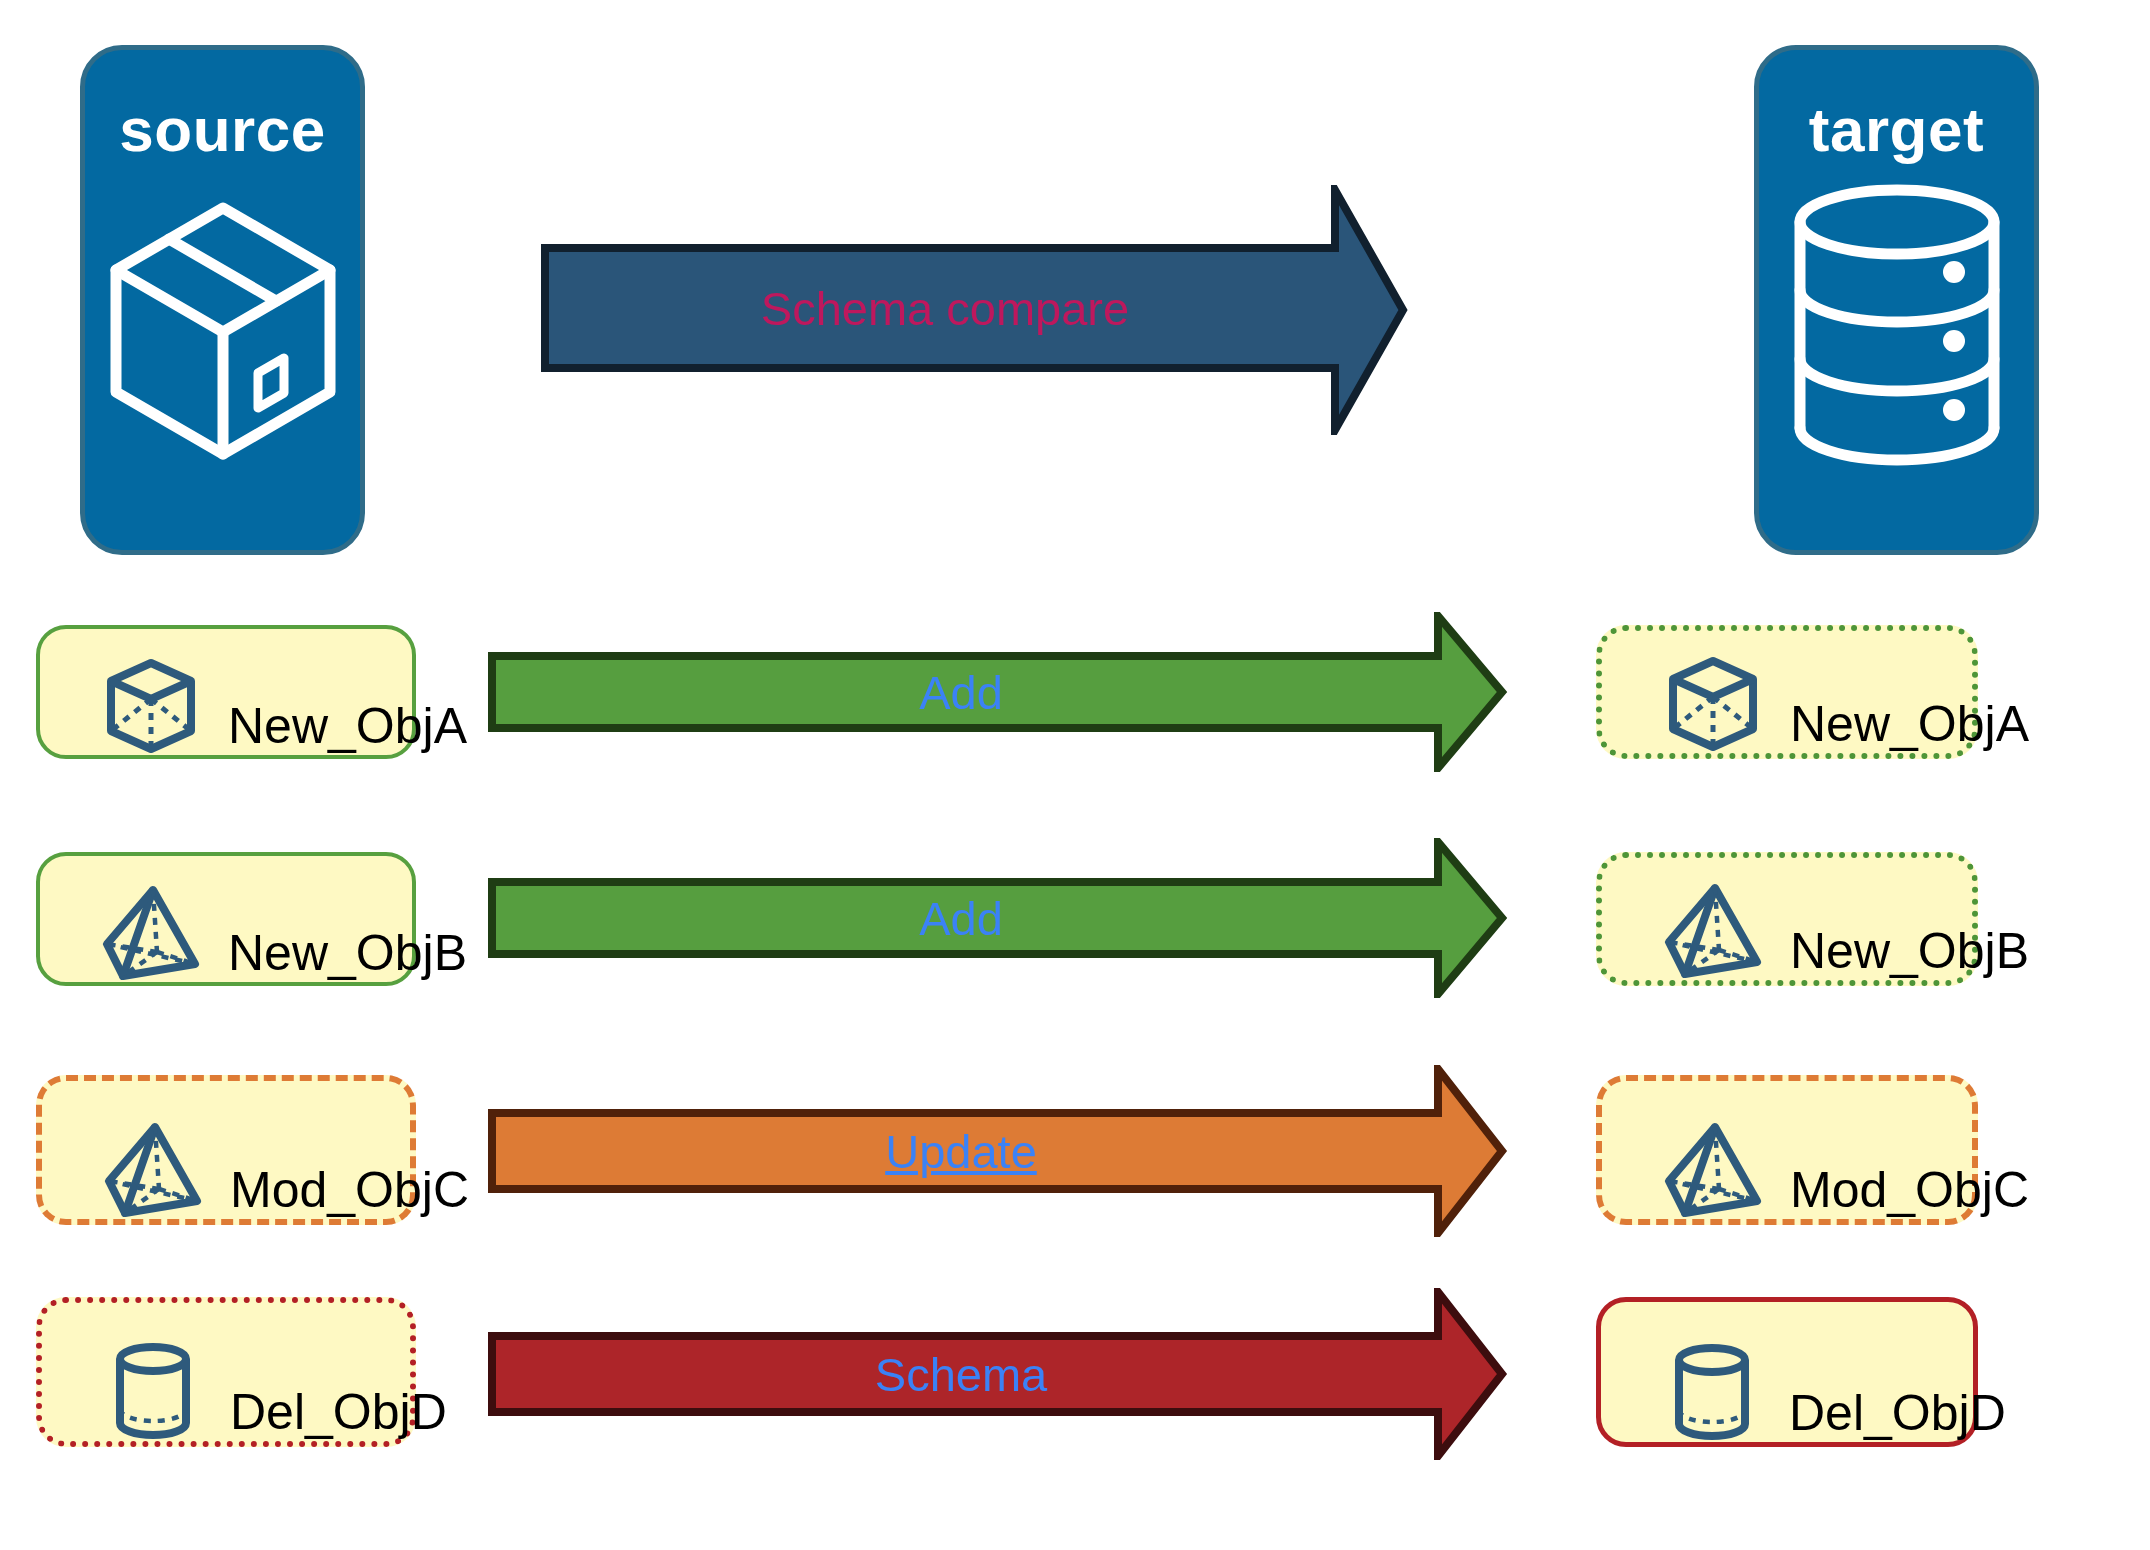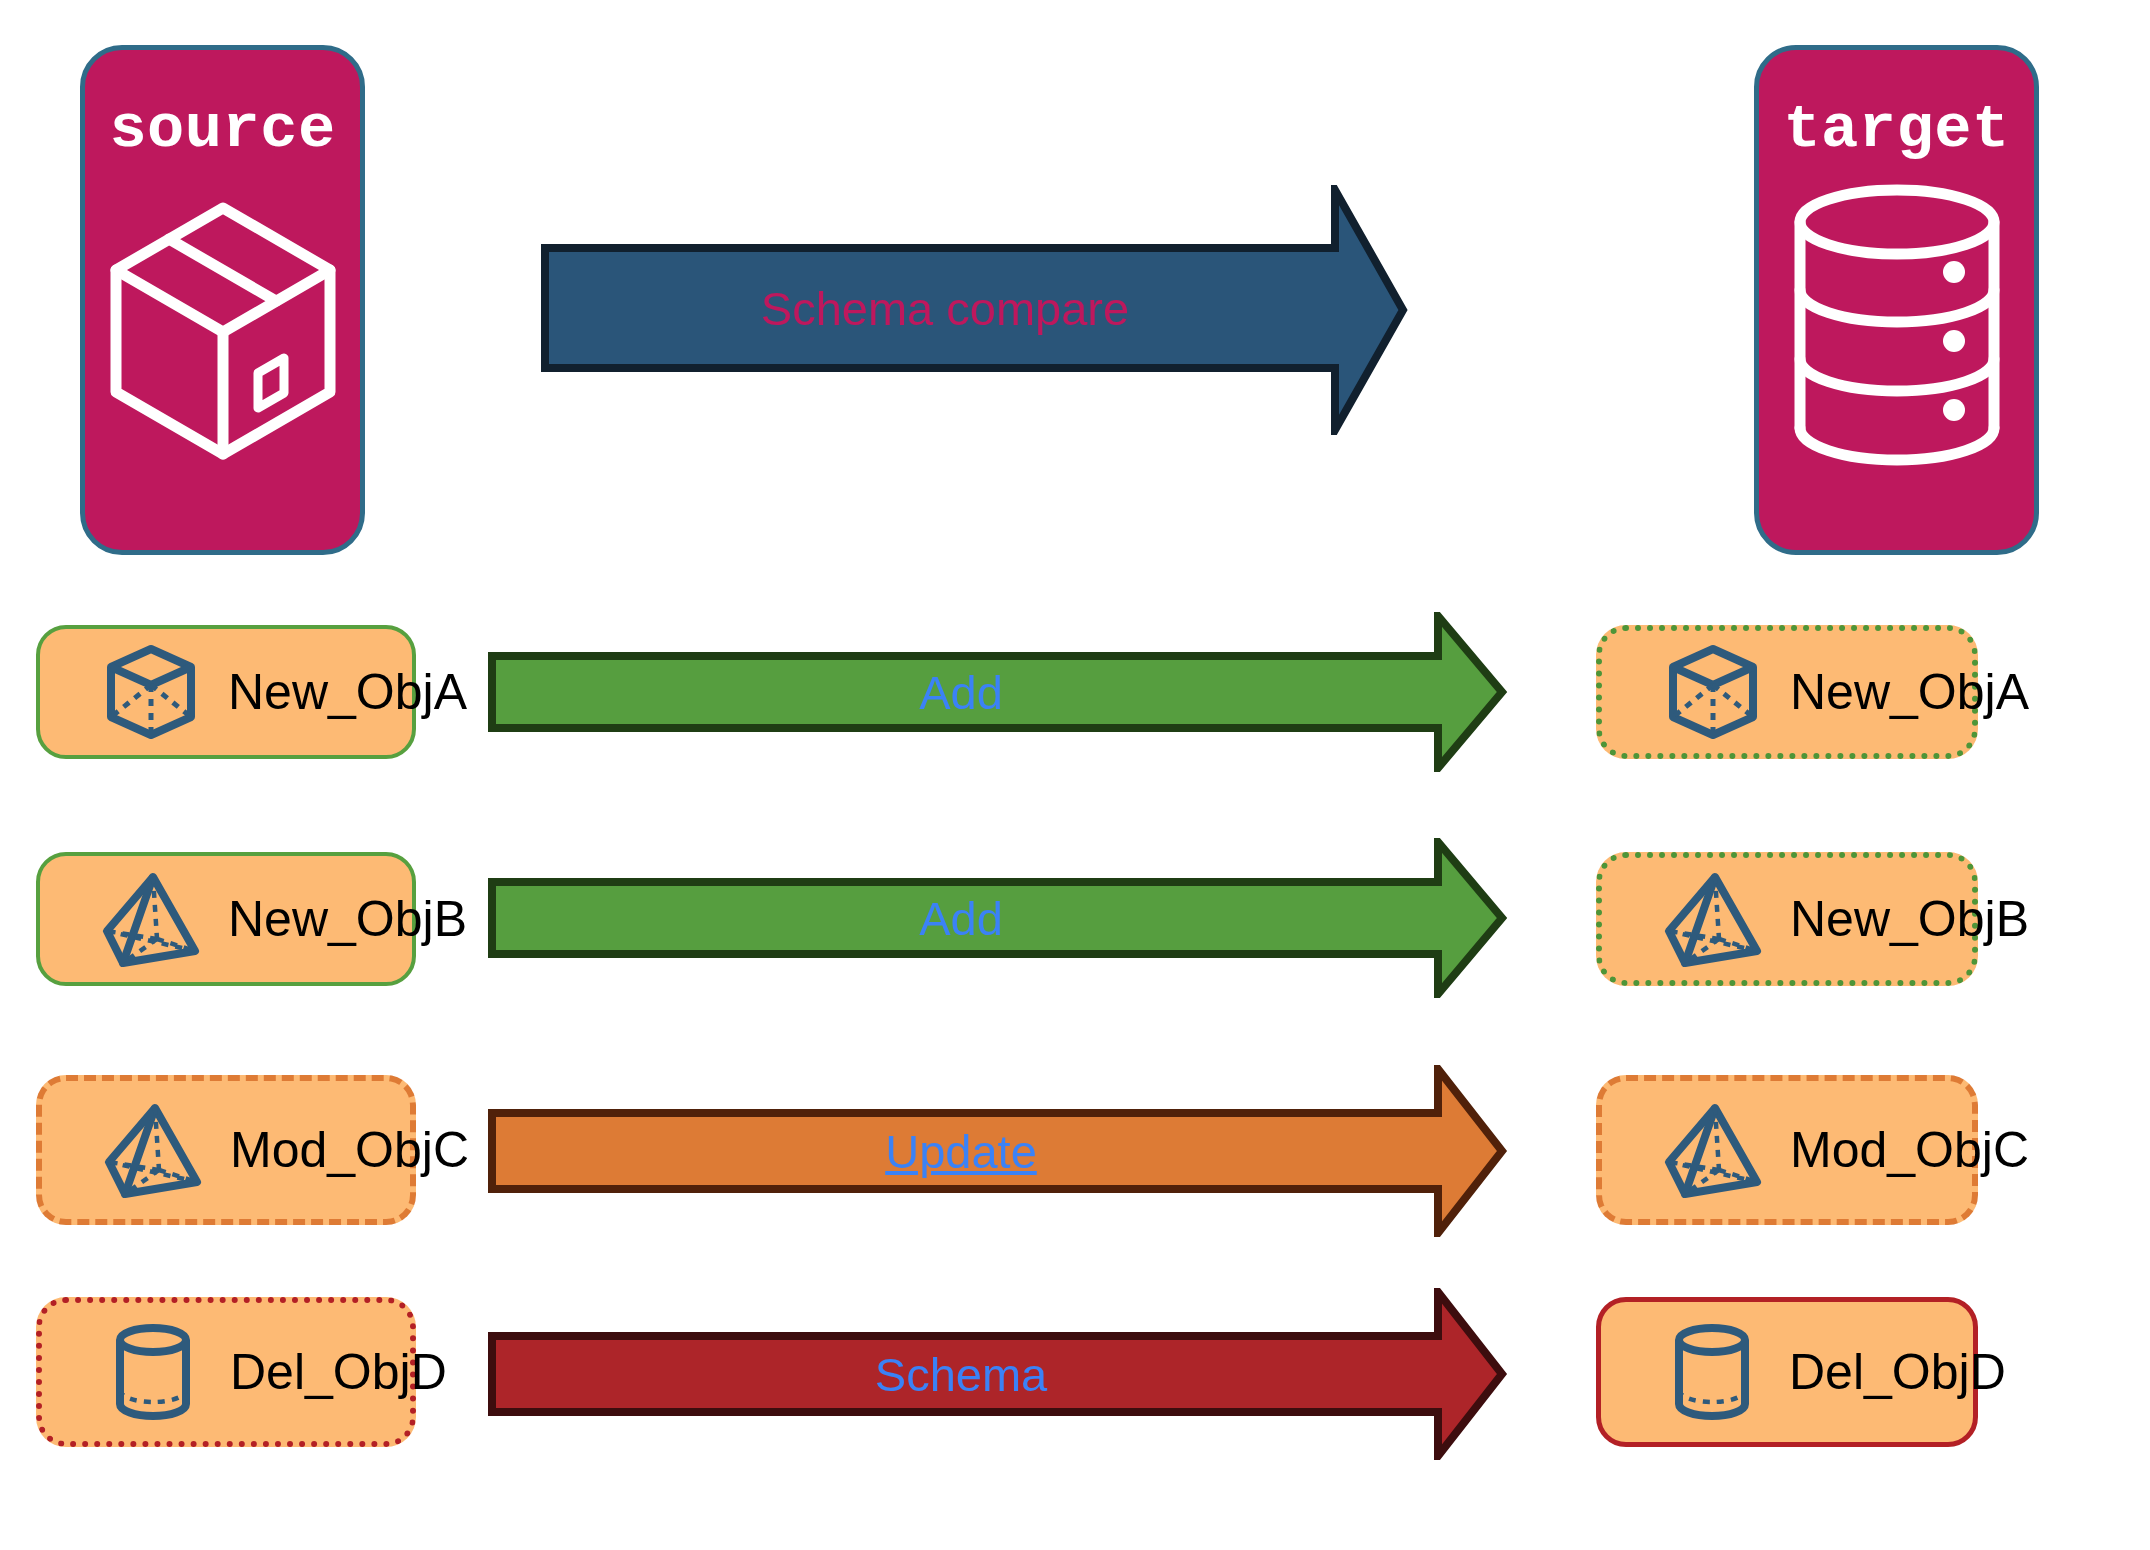--- a/index.html
+++ b/index.html
@@ -2,36 +2,36 @@
 <html><head>
 <meta charset="utf-8">
 <style>
   html,body{margin:0;padding:0;background:#ffffff;}
   body{width:2150px;height:1550px;position:relative;overflow:hidden;
        font-family:"Liberation Sans","DejaVu Sans",sans-serif;}
 
   .stage{position:absolute;left:0;top:0;width:2150px;height:1550px;}
 
   
-  .panel{position:absolute;background:#be185d;border:5px solid #2F6C89;
-         border-radius:42px;box-sizing:border-box;font-family:Liberation Mono, monospace;}
+  .panel{position:absolute;background:#0369a1;border:5px solid #2F6C89;
+         border-radius:42px;box-sizing:border-box;}
   .panel-title{position:absolute;left:0;right:0;top:44px;text-align:center;
                color:#ffffff;font-size:62px;font-weight:bold;letter-spacing:0.5px;}
   .panel-art{position:absolute;left:0;right:0;top:130px;display:flex;
              justify-content:center;align-items:flex-start;}
 
   
   .compare-arrow{position:absolute;}
   .compare-label{position:absolute;left:545px;top:248px;width:800px;height:120px;
                  display:flex;align-items:center;justify-content:center;
                  color:#be185d;font-size:47px;}
 
   
-  .obj-box{position:absolute;box-sizing:border-box;background:#fdba74;
-           border-radius:30px;display:flex;align-items:center;}
+  .obj-box{position:absolute;box-sizing:border-box;background:#fef9c3;
+           border-radius:30px;display:flex;align-items:flex-end;}
   .obj-icon{width:118px;margin-left:52px;display:flex;align-items:center;
             justify-content:center;flex:none;}
   .obj-label{font-size:50px;color:#000000;margin-left:18px;white-space:nowrap;}
 
   .bd-green-solid{border:4px solid #57A03F;}
   .bd-green-dotted{border:6px dotted #4E9538;}
   .bd-orange-dashed{border:6px dashed #DE7B35;}
   .bd-red-dotted{border:6px dotted #B32025;}
   .bd-red-solid{border:5px solid #B32025;}
 

